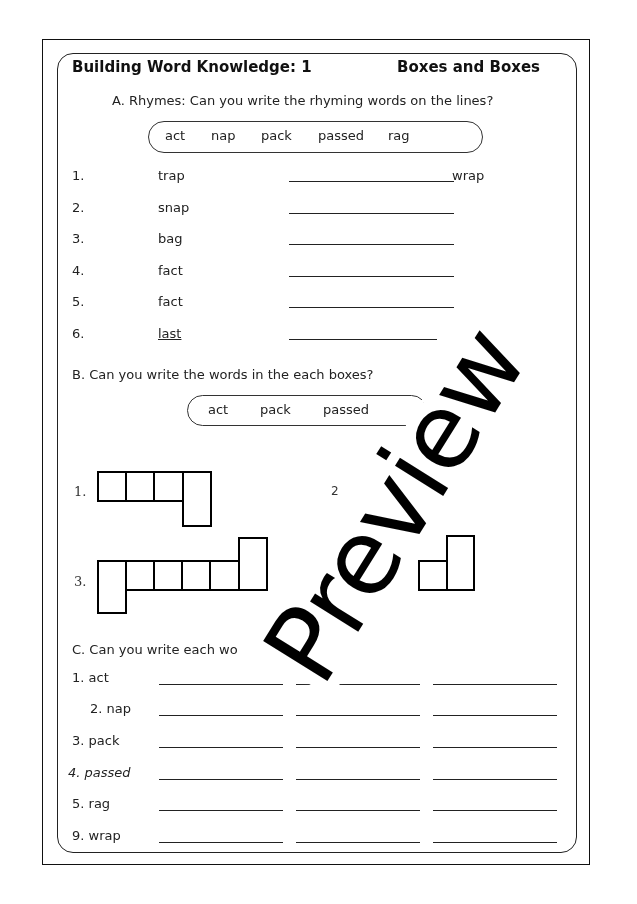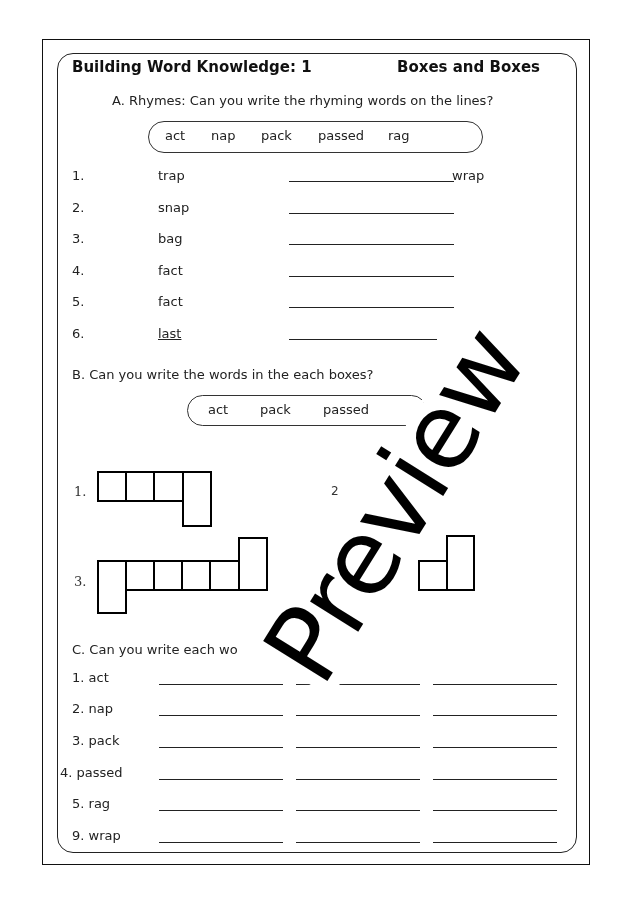--- a/index.html
+++ b/index.html
@@ -91,31 +91,31 @@
 <div class="box" style="left:209px;top:560px;width:31px;height:31px;"></div>
 <div class="box" style="left:238px;top:537px;width:30px;height:54px;"></div>
 
 <div class="abs txt" style="left:72px;top:642px;">C. Can you write each wo</div>
 
 <div class="abs txt" style="left:72px;top:670px;">1. act</div>
 <div class="line" style="left:159px;top:684px;width:124px;"></div>
 <div class="line" style="left:296px;top:684px;width:124px;"></div>
 <div class="line" style="left:433px;top:684px;width:124px;"></div>
 
-<div class="abs txt" style="left:72px;top:701px;">2. nap</div>
+<div class="abs txt" style="left:90px;top:701px;">2. nap</div>
 <div class="line" style="left:159px;top:715px;width:124px;"></div>
 <div class="line" style="left:296px;top:715px;width:124px;"></div>
 <div class="line" style="left:433px;top:715px;width:124px;"></div>
 
 <div class="abs txt" style="left:72px;top:733px;">3. pack</div>
 <div class="line" style="left:159px;top:747px;width:124px;"></div>
 <div class="line" style="left:296px;top:747px;width:124px;"></div>
 <div class="line" style="left:433px;top:747px;width:124px;"></div>
 
-<div class="abs txt" style="left:60px;top:765px;">4. passed</div>
+<div class="abs txt" style="left:68px;top:765px;font-style:italic;">4. passed</div>
 <div class="line" style="left:159px;top:779px;width:124px;"></div>
 <div class="line" style="left:296px;top:779px;width:124px;"></div>
 <div class="line" style="left:433px;top:779px;width:124px;"></div>
 
 <div class="abs txt" style="left:72px;top:796px;">5. rag</div>
 <div class="line" style="left:159px;top:810px;width:124px;"></div>
 <div class="line" style="left:296px;top:810px;width:124px;"></div>
 <div class="line" style="left:433px;top:810px;width:124px;"></div>
 
 <div class="abs txt" style="left:72px;top:828px;">9. wrap</div>

